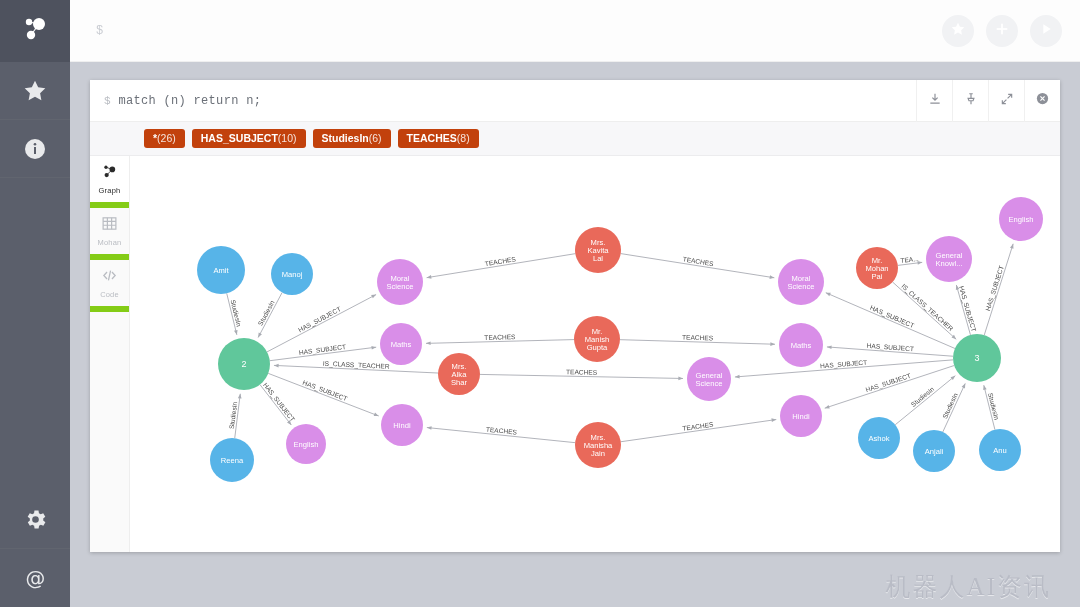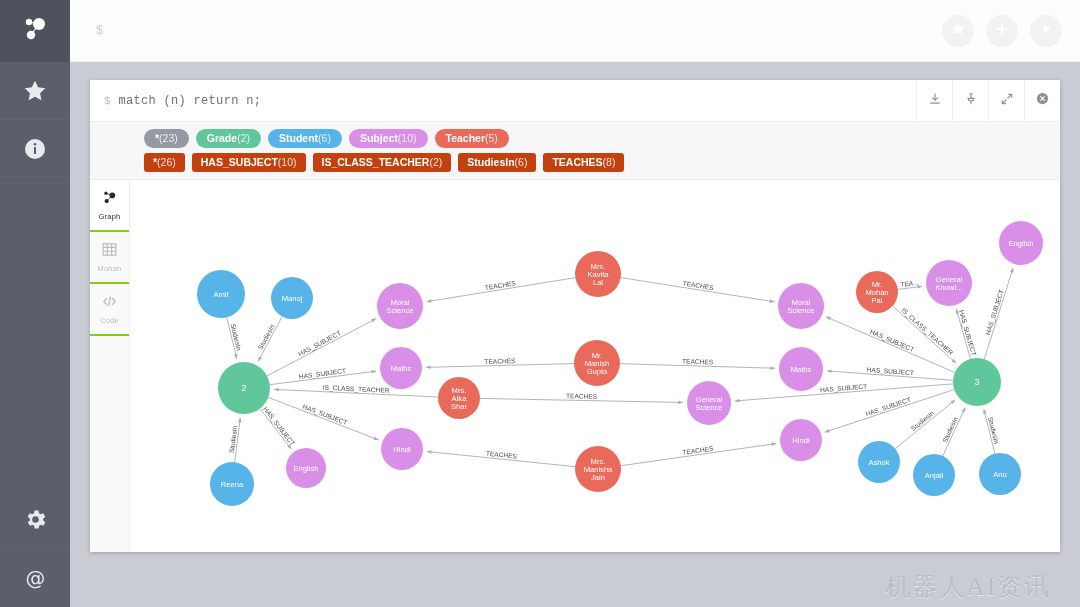--- a/index.html
+++ b/index.html
@@ -103,21 +103,21 @@
 
   
   #frame-body { flex:1 1 auto; display:flex; position:relative; min-height:0; }
   #view-tabs {
     width:40px; background:#fafafa; border-right:1px solid #eeeeee;
     display:flex; flex-direction:column; padding-top:0;
   }
   .view-tab {
     height:52px; display:flex; flex-direction:column;
     align-items:center; justify-content:center; gap:2px;
-    border-bottom:2px solid #84cc16; color:#b9bcc2;
+    border-bottom:6px solid #84cc16; color:#b9bcc2;
   }
   .view-tab.active { background:#ffffff; color:#2b2b2b; }
   .view-tab .vt-label { font-size:7.5px; letter-spacing:.2px; }
 
   #canvas-wrap { flex:1 1 auto; position:relative; background:#ffffff; overflow:hidden; }
   #graph-svg { position:absolute; left:0; top:0; }
 
   .node-label { font-size:7.6px; fill:#ffffff; text-anchor:middle; font-family:"Liberation Sans", sans-serif; }
   .node-label.big { font-size:9px; }
   .rel-label { font-size:6.6px; fill:#4a4a4a; font-family:"Liberation Sans", sans-serif; text-anchor:middle; }
@@ -266,31 +266,23 @@
           <svg width="15" height="15" viewBox="0 0 24 24">
             <circle cx="12" cy="12" r="9" fill="#8d9098"></circle>
             <path d="M8.7 8.7l6.6 6.6M15.3 8.7l-6.6 6.6" stroke="#ffffff" stroke-width="1.9"></path>
           </svg>
         </span>
       </div>
     </div>
   </div>
 
   <div id="legend">
-    <div class="legend-row" id="legend-labels">
-        <div class="pill" style="background: rgb(148, 153, 163);"><span>*</span><span class="cnt">(23)</span></div>
-        <div class="pill" style="background: rgb(96, 199, 155);"><span>Grade</span><span class="cnt">(2)</span></div>
-        <div class="pill" style="background: rgb(87, 180, 232);"><span>Student</span><span class="cnt">(6)</span></div>
-        <div class="pill" style="background: rgb(217, 142, 232);"><span>Subject</span><span class="cnt">(10)</span></div>
-        <div class="pill" style="background: rgb(233, 105, 90);"><span>Teacher</span><span class="cnt">(5)</span></div>
-      </div>
     <div class="legend-row" id="legend-rels">
         <div class="pill-rel"><span>*</span><span class="cnt">(26)</span></div>
         <div class="pill-rel"><span>HAS_SUBJECT</span><span class="cnt">(10)</span></div>
-        <div class="pill-rel"><span>IS_CLASS_TEACHER</span><span class="cnt">(2)</span></div>
         <div class="pill-rel"><span>StudiesIn</span><span class="cnt">(6)</span></div>
         <div class="pill-rel"><span>TEACHES</span><span class="cnt">(8)</span></div>
       </div>
   </div>
 
   <div id="frame-body">
     <div id="view-tabs">
       <div class="view-tab active">
         <span>
           <svg width="17" height="17" viewBox="0 0 24 24">

